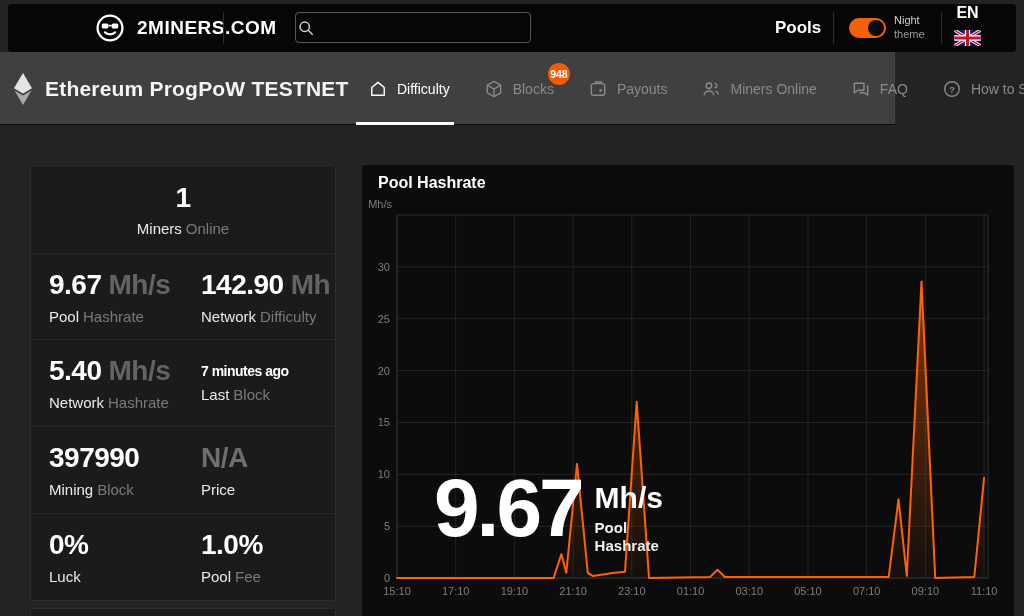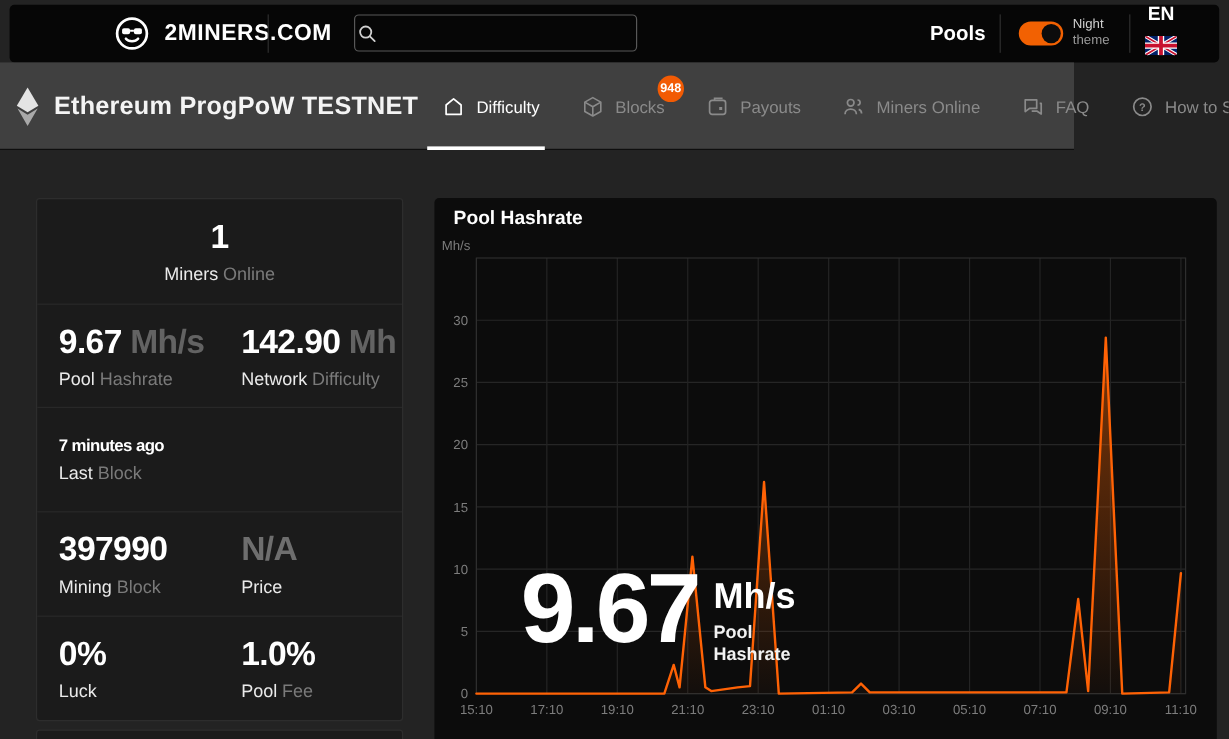--- a/index.html
+++ b/index.html
@@ -190,20 +190,24 @@
       <div class="stat">
         <div class="vline"><span>9.67</span><span class="unit">Mh/s</span></div>
         <div class="lab"><span class="lp">Pool</span><span class="ls">Hashrate</span></div>
       </div>
       <div class="stat">
         <div class="vline"><span>142.90</span><span class="unit">Mh</span></div>
         <div class="lab"><span class="lp">Network</span><span class="ls">Difficulty</span></div>
       </div>
     </div>
     <div class="srow r3">
+      <div class="stat">
+        <div class="vline"><span>5.40</span><span class="unit">Mh/s</span></div>
+        <div class="lab"><span class="lp">Network</span><span class="ls">Hashrate</span></div>
+      </div>
       <div class="stat">
         <div class="vline small"><span>7 minutes ago</span></div>
         <div class="lab"><span class="lp">Last</span><span class="ls">Block</span></div>
       </div>
     </div>
     <div class="srow r4">
       <div class="stat">
         <div class="vline"><span>397990</span></div>
         <div class="lab"><span class="lp">Mining</span><span class="ls">Block</span></div>
       </div>

